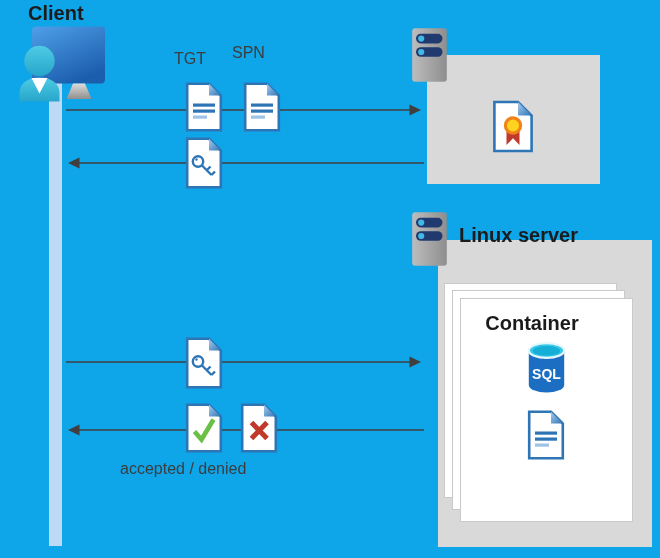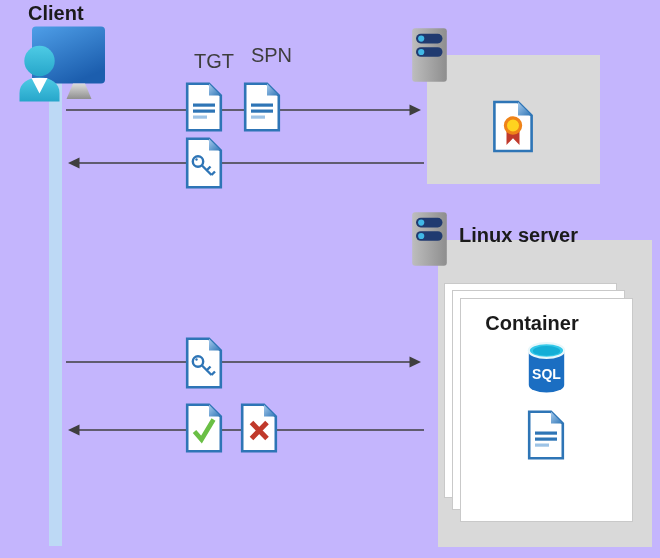--- a/index.html
+++ b/index.html
@@ -10,29 +10,29 @@
     --arrow:#3f3f3f;
     --gray-box:#d9d9d9;
     --lifeline:#bdd9f5;
     --title-text:#1b1b1b;
     --label-text:#3d3d3d;
     --sql-blue:#1b6ec2;
     --cyan:#35c1dd;
   }
   html,body{margin:0;padding:0;background:#fff;}
   .stage{
-    position:relative;width:660px;height:558px;background:#c4b5fd;overflow:hidden;
+    position:relative;width:660px;height:558px;background:#0ea5e9;overflow:hidden;
     font-family:"Liberation Sans","DejaVu Sans",sans-serif;
   }
   .title{
     position:absolute;font-weight:bold;font-size:20px;line-height:26px;
     color:var(--title-text);z-index:3;
   }
   .msg-label{
-    position:absolute;font-size:20px;color:var(--label-text);z-index:3;text-align:right;
+    position:absolute;font-size:16px;color:var(--label-text);z-index:3;text-align:left;
   }
   .graybox{position:absolute;background:var(--gray-box);z-index:0;}
   .lifeline{position:absolute;left:49px;top:83px;width:13px;height:463px;background:var(--lifeline);z-index:1;}
   .arrows{position:absolute;left:0;top:0;z-index:1;}
   .icon{position:absolute;z-index:2;}
   .card{position:absolute;background:#fff;border:1.5px solid #c9c9c9;box-sizing:border-box;z-index:1;}
   .defs{position:absolute;width:0;height:0;}
 </style>
 </head>
 <body>
@@ -181,14 +181,15 @@
     <path d="M24,1.8 L24,13.6 L35.8,13.6 Z" fill="url(#foldGrad)"></path>
     <path d="M9.5,28.5 L16.5,36.5 L28.5,16.5" fill="none" stroke="var(--green)" stroke-width="4.6"></path>
   </svg>
 
   <svg class="icon" style="left:240px;top:403px;" width="38" height="50" viewBox="0 0 38 50">
     <path d="M2.2,1.8 L24,1.8 L35.8,13.6 L35.8,48.2 L2.2,48.2 Z" fill="#fff" stroke="var(--accent)" stroke-width="2.6"></path>
     <path d="M24,1.8 L24,13.6 L35.8,13.6 Z" fill="url(#foldGrad)"></path>
     <path d="M11.5,19.5 L27,35.5 M27,19.5 L11.5,35.5" fill="none" stroke="var(--red)" stroke-width="5"></path>
   </svg>
 
+  <div class="msg-label" style="left:120px;top:460px;width:226px;">accepted / denied</div>
 
 </div>
 
 </body></html>

